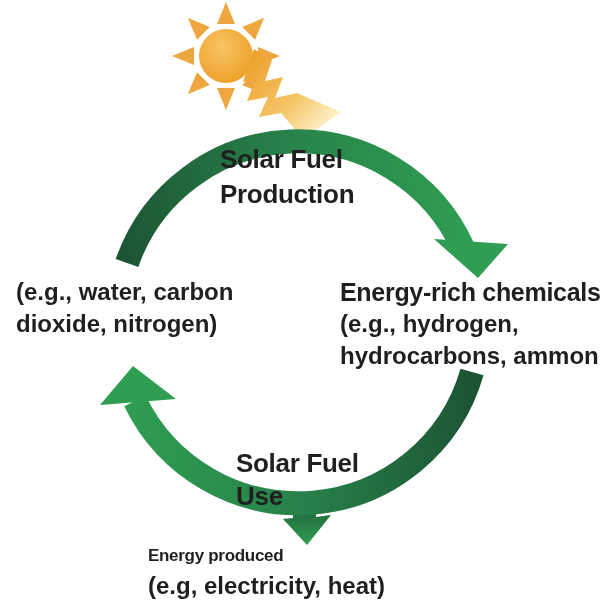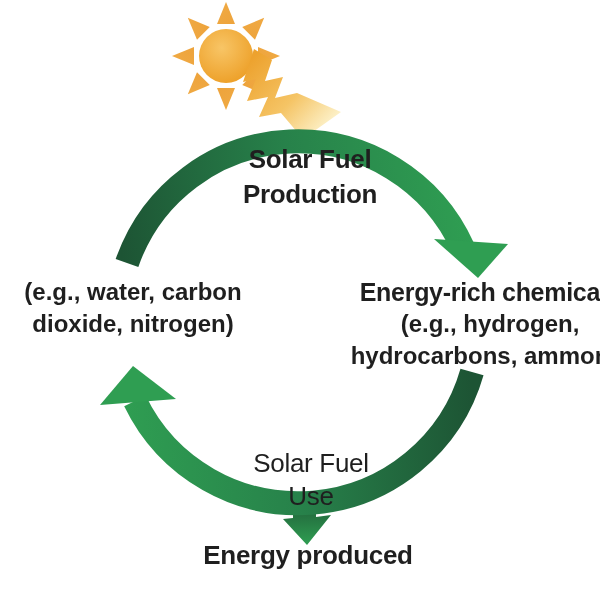--- a/index.html
+++ b/index.html
@@ -8,39 +8,38 @@
     width: 600px;
     height: 600px;
     overflow: hidden;
     background: #ffffff;
     font-family: "Liberation Sans", sans-serif;
   }
   #diagram-svg { position: absolute; left: 0; top: 0; }
   .label {
     position: absolute;
     transform: translateX(-50%);
-    text-align: center;
     color: var(--c-text, #1f1f1f);
   }
   .label .title { font-weight: bold; display: block; }
   .label .detail { font-weight: bold; display: block; }
 
   #top-label    { left: 310px; top: 142px; width: 180px; font-size: 26px; line-height: 35px; font-weight: bold; letter-spacing: -0.3px; }
-  #bottom-label { left: 311px; top: 447px; width: 150px; font-size: 26px; line-height: 33px; font-weight: normal; letter-spacing: -0.3px; }
+  #bottom-label { left: 311px; top: 447px; width: 150px; font-size: 26px; line-height: 33px; font-weight: bold; letter-spacing: -0.3px; }
 
   #left-node    { left: 133px; top: 276px; width: 234px; }
   #left-node .title  { font-size: 25px; line-height: 32px; letter-spacing: -0.3px; }
   #left-node .detail { font-size: 24px; line-height: 32px; }
 
   #right-node   { left: 490px; top: 276px; width: 300px; }
   #right-node .title  { font-size: 25px; line-height: 32px; letter-spacing: -0.3px; }
   #right-node .detail { font-size: 24px; line-height: 32px; }
 
   #output-node  { left: 308px; top: 540px; width: 320px; }
-  #output-node .title  { font-size: 26px; line-height: 31px; letter-spacing: -0.3px; }
+  #output-node .title  { font-size: 17px; line-height: 31px; letter-spacing: -0.3px; }
   #output-node .detail { font-size: 24px; line-height: 30px; }
 </style>
 </head>
 <body>
 
 <div id="stage">
 
   <svg id="diagram-svg" width="600" height="600" viewBox="0 0 600 600">
     <defs>
       <radialGradient id="sunGrad" cx="0.42" cy="0.35" r="0.75">
@@ -107,15 +106,16 @@
 
   <div class="label" id="right-node">
     <span class="title">Energy-rich chemicals</span>
     <span class="detail">(e.g., hydrogen, hydrocarbons, ammonia</span>
   </div>
 
   <div class="label" id="bottom-label">Solar Fuel Use</div>
 
   <div class="label" id="output-node">
     <span class="title">Energy produced</span>
+    <span class="detail">(e.g, electricity, heat)</span>
   </div>
 
 </div>
 
 </body></html>

